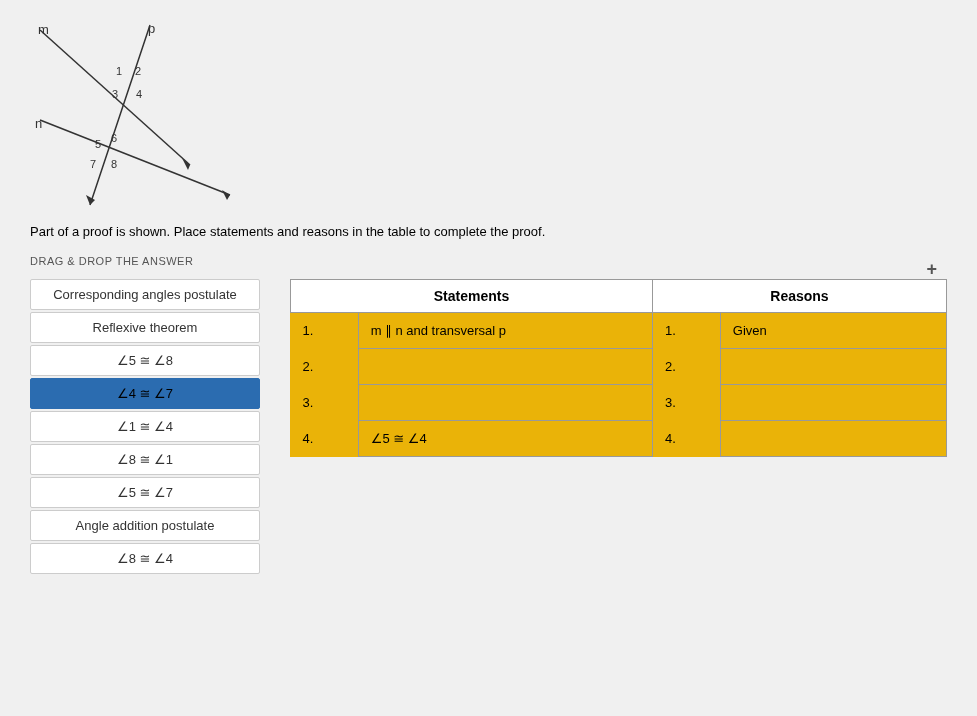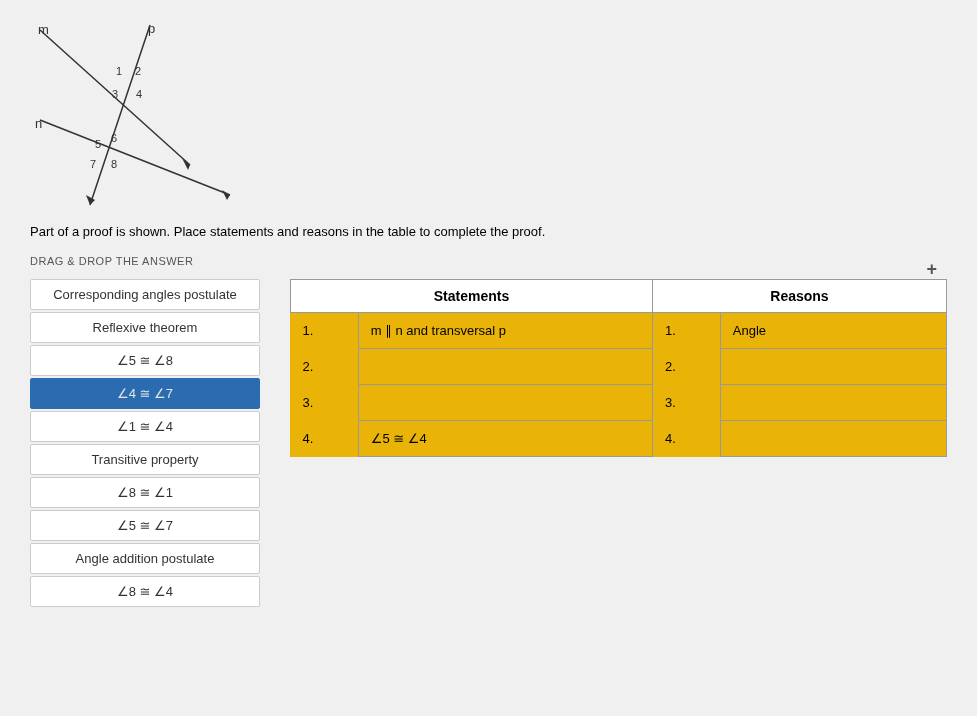--- a/index.html
+++ b/index.html
@@ -70,21 +70,21 @@
       padding: 7px 12px;
       font-size: 13px;
       color: #333;
       cursor: pointer;
       text-align: center;
       border-radius: 2px;
     }
 
     .choice-item.selected {
       background: #2b6cb0;
-      color: #e5e5e5;
+      color: #000000;
       border-color: #2b6cb0;
     }
 
     
     .proof-section {
       flex: 1;
       position: relative;
     }
 
     .plus-icon {
@@ -180,21 +180,20 @@
 
   <div class="content-row">
 
     <div class="answer-choices">
 
       <div class="choice-item">Corresponding angles postulate</div>
       <div class="choice-item">Reflexive theorem</div>
       <div class="choice-item">∠5 ≅ ∠8</div>
       <div class="choice-item selected">∠4 ≅ ∠7</div>
       <div class="choice-item">∠1 ≅ ∠4</div>
-      <div class="choice-item">Transitive property</div>
       <div class="choice-item">∠8 ≅ ∠1</div>
       <div class="choice-item">∠5 ≅ ∠7</div>
       <div class="choice-item">Angle addition postulate</div>
       <div class="choice-item">∠8 ≅ ∠4</div>
     </div>
 
     <div class="proof-section">
       <span class="plus-icon">+</span>
       <table class="proof-table">
         <thead>
@@ -202,21 +201,21 @@
             <th colspan="2">Statements</th>
             <th colspan="2">Reasons</th>
           </tr>
         </thead>
         <tbody>
 
           <tr>
             <td style="width:24px; border:none; padding-right:4px;">1.</td>
             <td class="stmt-col">m ∥ n and transversal p</td>
             <td style="width:24px; border-left:none; border-top:none; border-bottom:none; padding-right:4px;">1.</td>
-            <td class="reason-col">Angle</td>
+            <td class="reason-col">Given</td>
           </tr>
 
           <tr>
             <td style="width:24px; border:none; padding-right:4px;">2.</td>
             <td class="stmt-col">&nbsp;</td>
             <td style="width:24px; border-left:none; border-top:none; border-bottom:none; padding-right:4px;">2.</td>
             <td class="reason-col">&nbsp;</td>
           </tr>
 
           <tr>

